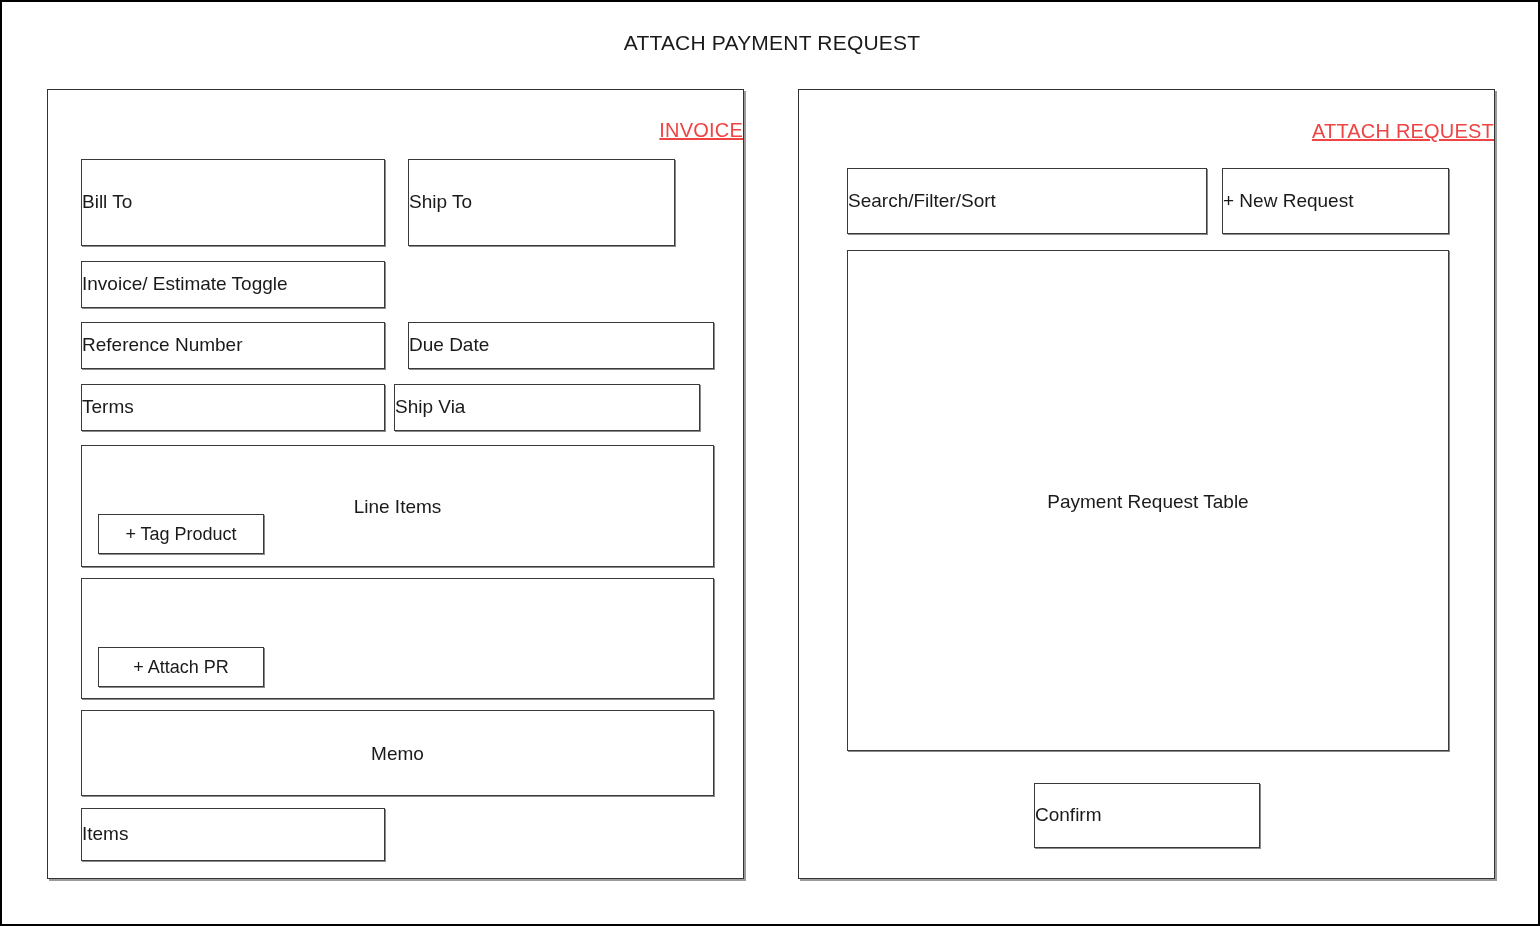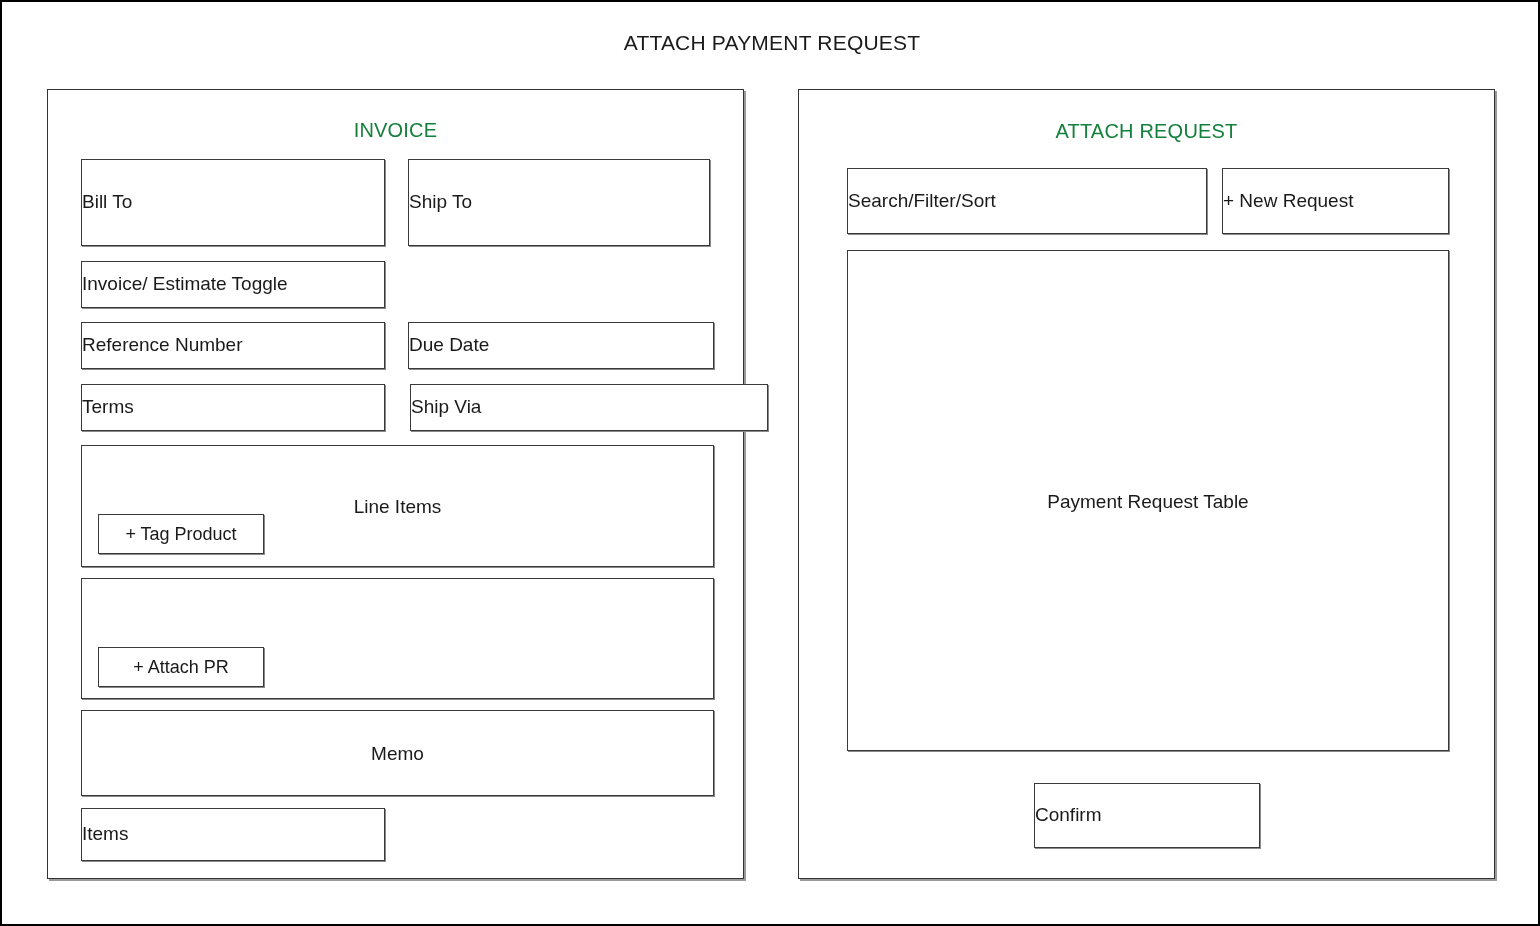--- a/index.html
+++ b/index.html
@@ -50,24 +50,25 @@
     justify-content: flex-start;
   }
   .fieldbox > span {
     font-size: 19px;
     color: #1a1a1a;
     line-height: 1.1;
     text-align: center;
   }
   .panel-title {
     position: absolute;
-    text-align: center;
+    text-align: right;
     font-size: 20px;
-    color: #15803d;
+    color: #ef4444;
     letter-spacing: 0.2px;
+    text-decoration: underline;
   }
   
   .areabox {
     position: absolute;
     box-sizing: border-box;
     background: #ffffff;
     border: 1px solid #3a3a3a;
     box-shadow: 1px 1px 0 0 #8a8a8a;
   }
   .area-label {
@@ -100,41 +101,41 @@
 
   <div class="wbox panel" style="left:45px; top:87px; width:697px; height:790px;">
 
     <div class="panel-title" style="left:0; right:0; top:29px;">INVOICE</div>
   </div>
 
   <div class="wbox fieldbox" style="left:79px; top:157px; width:304px; height:87px;">
     <span>Bill To</span>
   </div>
 
-  <div class="wbox fieldbox" style="left:406px; top:157px; width:302px; height:87px;">
+  <div class="wbox fieldbox" style="left:406px; top:157px; width:267px; height:87px;">
     <span>Ship To</span>
   </div>
 
   <div class="wbox fieldbox" style="left:79px; top:259px; width:304px; height:47px;">
     <span>Invoice/ Estimate Toggle</span>
   </div>
 
   <div class="wbox fieldbox" style="left:79px; top:320px; width:304px; height:47px;">
     <span>Reference Number</span>
   </div>
 
   <div class="wbox fieldbox" style="left:406px; top:320px; width:306px; height:47px;">
     <span>Due Date</span>
   </div>
 
   <div class="wbox fieldbox" style="left:79px; top:382px; width:304px; height:47px;">
     <span>Terms</span>
   </div>
 
-  <div class="wbox fieldbox" style="left:408px; top:382px; width:358px; height:47px;">
+  <div class="wbox fieldbox" style="left:392px; top:382px; width:306px; height:47px;">
     <span>Ship Via</span>
   </div>
 
   <div class="areabox" style="left:79px; top:443px; width:633px; height:122px;">
     <div class="area-label" style="top:50px;">Line Items</div>
     <div class="inner-btn" style="left:16px; top:68px; width:166px; height:40px;">+ Tag Product</div>
   </div>
 
   <div class="areabox" style="left:79px; top:576px; width:633px; height:121px;">
     <div class="inner-btn" style="left:16px; top:68px; width:166px; height:40px;">+ Attach PR</div>

